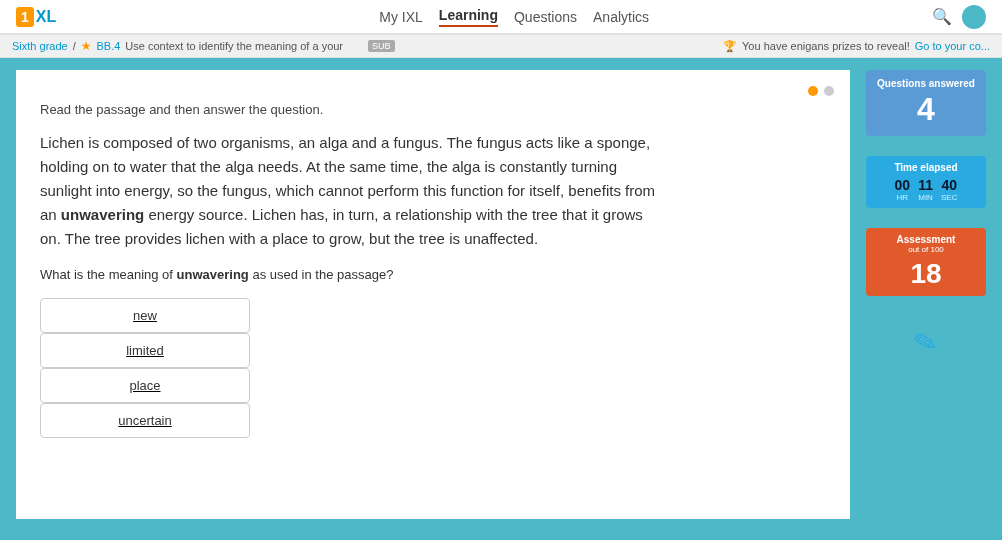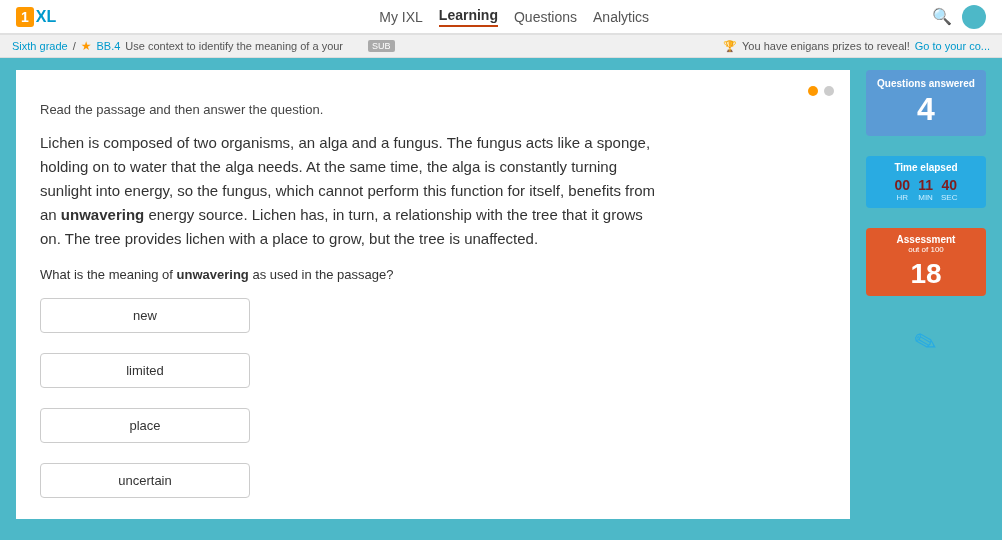--- a/index.html
+++ b/index.html
@@ -176,21 +176,22 @@
       color: #333;
       margin-bottom: 16px;
     }
     .question-text strong {
       font-weight: bold;
     }
 
     .answer-options {
       display: flex;
       flex-direction: column;
-      gap: 20px;
+      gap: 0;
+      text-decoration: underline;
     }
     .answer-option {
       border: 1px solid #ccc;
       border-radius: 4px;
       padding: 9px 14px;
       font-size: 13px;
       color: #333;
       cursor: pointer;
       width: 210px;
       background: white;
@@ -241,21 +242,21 @@
       margin-top: 4px;
     }
     .time-segment {
       display: flex;
       flex-direction: column;
       align-items: center;
     }
     .time-number {
       font-size: 14px;
       font-weight: bold;
-      color: #7f1d1d;
+      color: #0f172a;
     }
     .time-unit {
       font-size: 8px;
       color: #cef;
     }
     .time-separator {
       font-size: 14px;
       color: white;
       font-weight: bold;
       margin-bottom: 8px;

